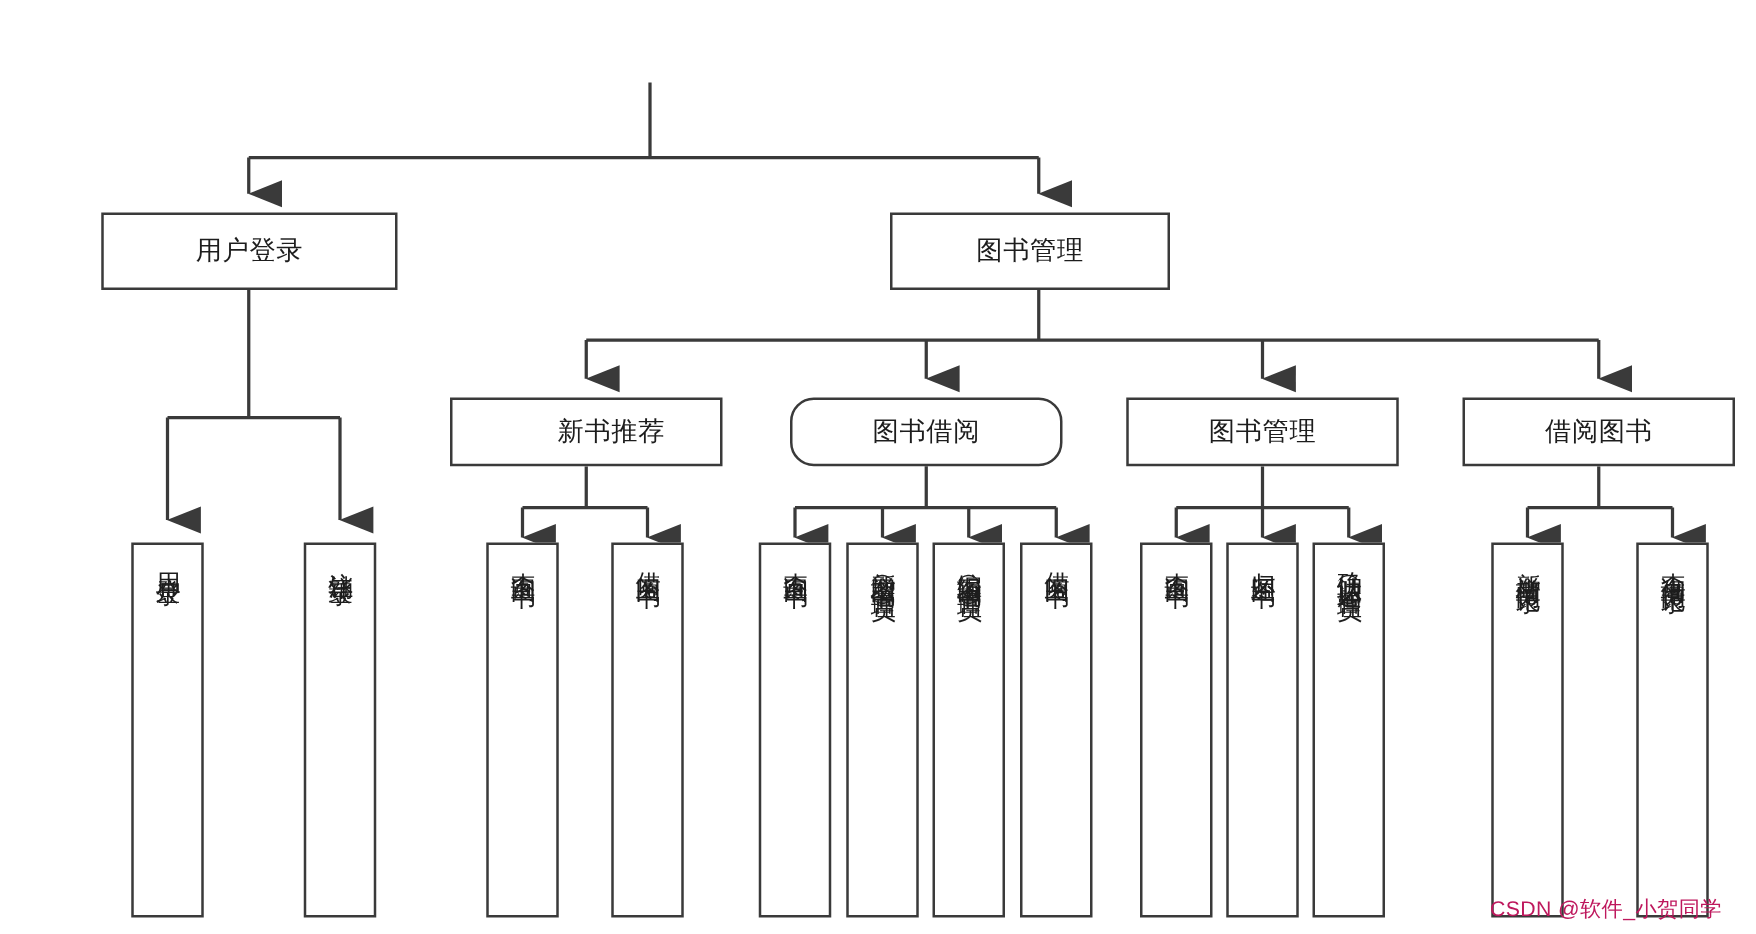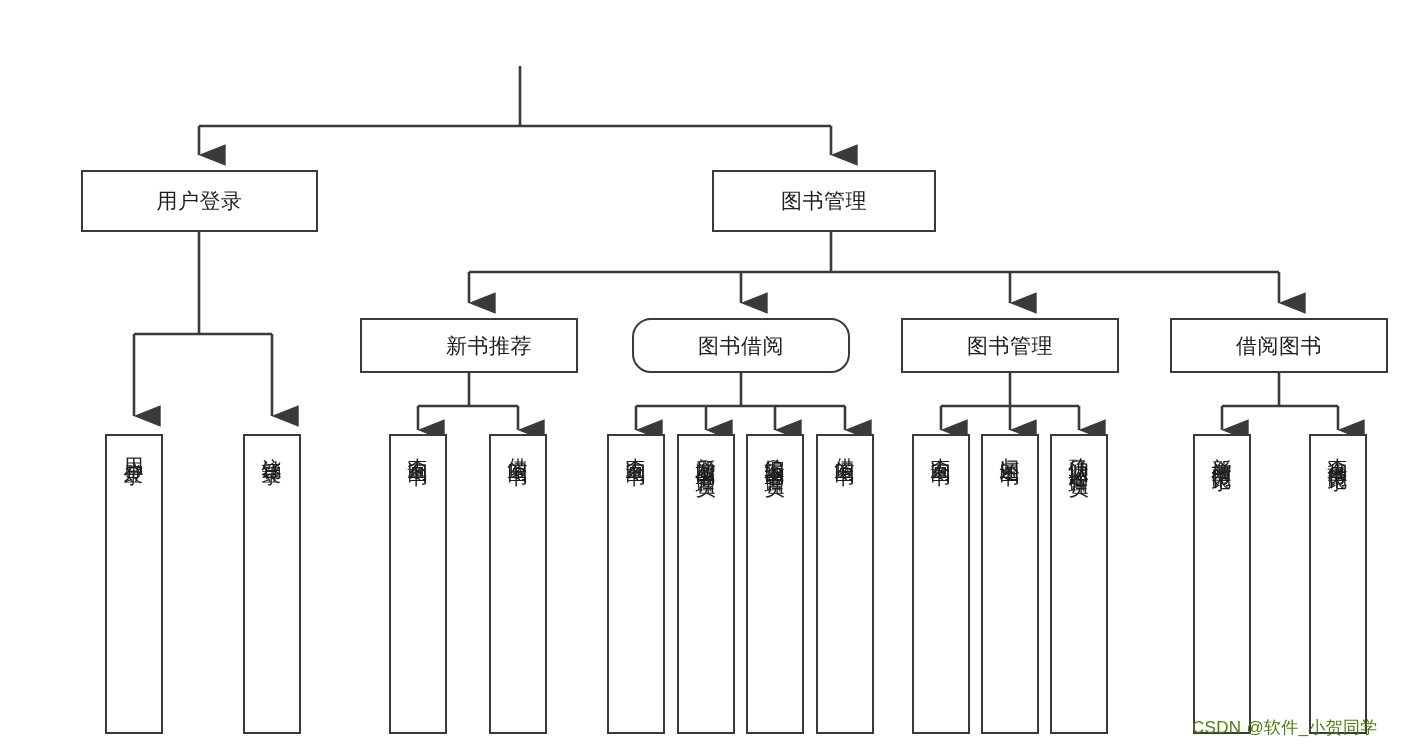--- a/index.html
+++ b/index.html
@@ -56,21 +56,21 @@
     writing-mode: vertical-rl;
     text-orientation: upright;
     font-size: 20px;
     line-height: 1.0;
     letter-spacing: 3px;
     white-space: nowrap;
   }
   .watermark {
     position: absolute;
     font-size: 17px;
-    color: #4d7c0f;
+    color: #be185d;
     white-space: nowrap;
     letter-spacing: 0.3px;
   }
 </style>
 </head>
 <body>
 
 <div id="canvas">
 
   <svg class="edges" viewBox="0 0 1405 747">

